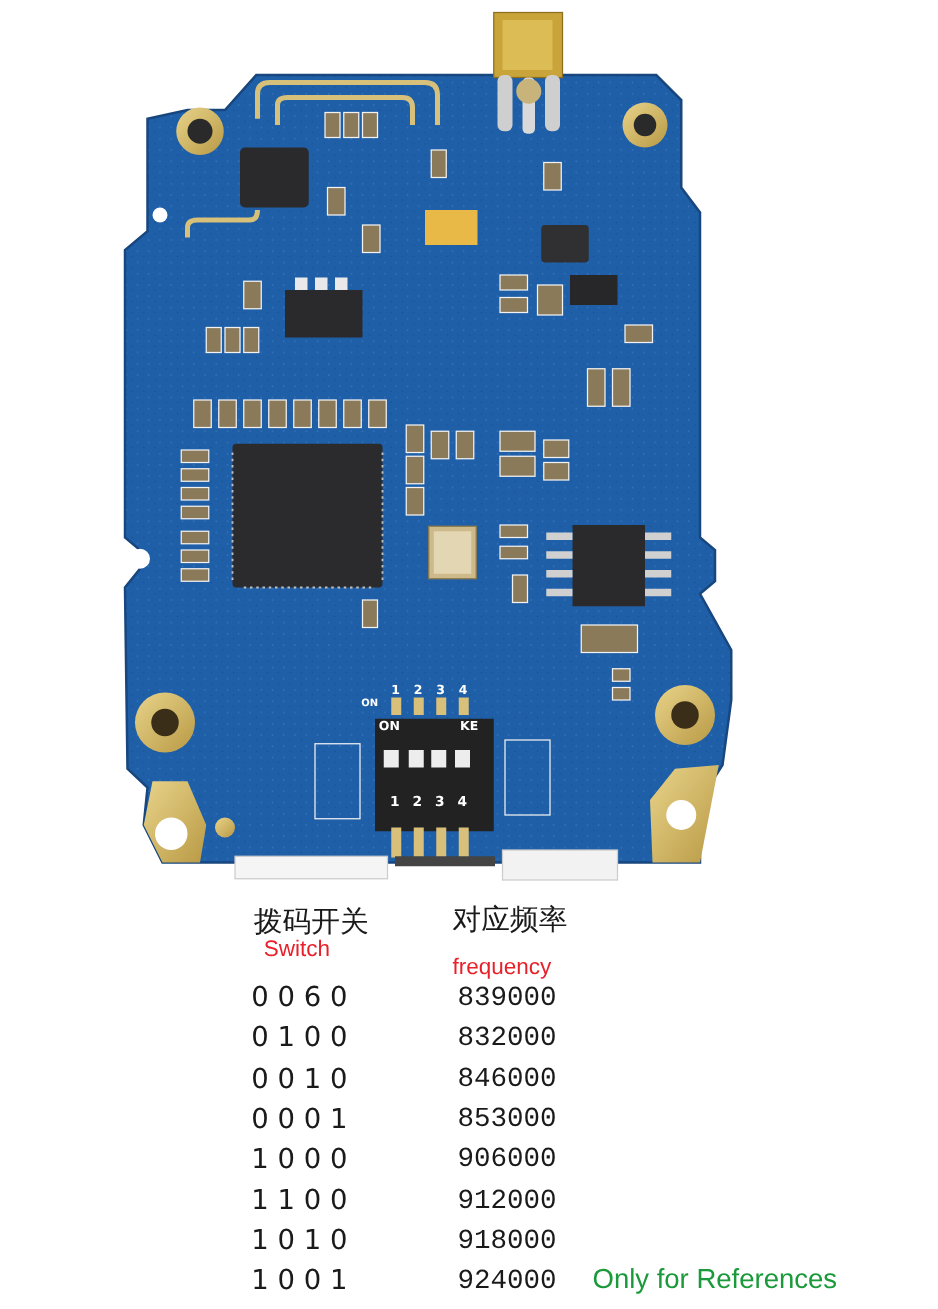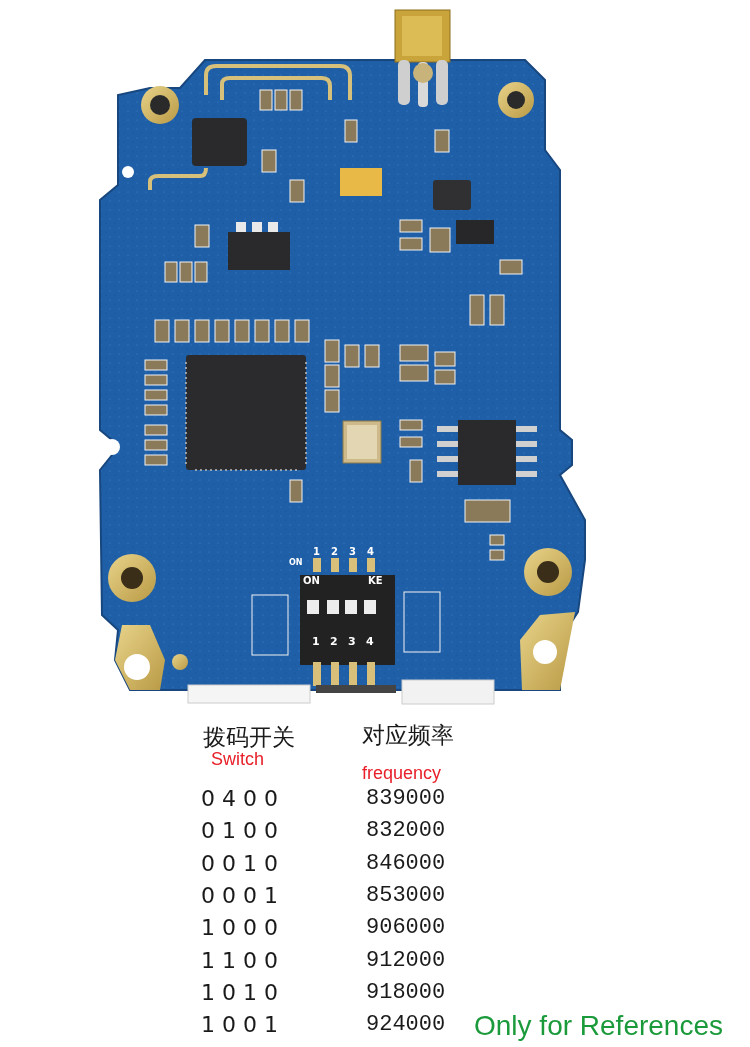--- a/index.html
+++ b/index.html
@@ -7,21 +7,21 @@
          font-family:"Liberation Sans", sans-serif; }
 
   
   #pcb { position:absolute; left:0; top:0; width:750px; height:705px; }
 
   
   .hdr-cn { position:absolute; font-family:"DejaVu Sans", sans-serif; font-size:23px; color:#1a1a1a; letter-spacing:0px; }
   .hdr-en { position:absolute; font-family:Liberation Sans, sans-serif; font-size:18px; color:#e8202a; }
   .row-switch { position:absolute; left:201px; font-family:"DejaVu Sans", sans-serif; font-size:22px; color:#1a1a1a; letter-spacing:1px; word-spacing:-2px; }
   .row-freq { position:absolute; left:366px; font-family:Liberation Mono, monospace; font-size:22px; color:#1a1a1a; }
-  .note { position:absolute; left:474px; top:1010px; font-family:"Liberation Sans", sans-serif; font-size:28px; color:#1a9a3a; }
+  .note { position:absolute; left:474px; top:1010px; font-family:"Liberation Sans", sans-serif; font-size:22px; color:#1a9a3a; }
 </style>
 </head>
 <body>
 
 <div id="pcb">
 <svg width="750" height="705" viewBox="0 0 750 705" xmlns="http://www.w3.org/2000/svg">
   <defs>
     <pattern id="speck" width="9" height="9" patternUnits="userSpaceOnUse">
       <rect width="9" height="9" fill="#1f5fa8"></rect>
       <circle cx="2" cy="3" r="0.6" fill="#3f7fc4"></circle>
@@ -192,21 +192,21 @@
   <rect x="316" y="685" width="80" height="8" fill="#444"></rect>
 </svg>
 </div>
 
 <div>
   <div class="hdr-cn" style="left:203px; top:722px;text-align:center;">拨码开关</div>
   <div class="hdr-en" style="left:211px; top:749px;">Switch</div>
   <div class="hdr-cn" style="left:362px; top:720px;">对应频率</div>
   <div class="hdr-en" style="left:362px; top:763px;">frequency</div>
 
-  <div class="row-switch" style="top:786px;">0 4 0 0</div>
+  <div class="row-switch" style="top:786px;">0 0 6 0</div>
   <div class="row-freq" style="top:786px;">839000</div>
 
   <div class="row-switch" style="top:818px;">0 1 0 0</div>
   <div class="row-freq" style="top:818px;">832000</div>
 
   <div class="row-switch" style="top:851px;">0 0 1 0</div>
   <div class="row-freq" style="top:851px;">846000</div>
 
   <div class="row-switch" style="top:883px;">0 0 0 1</div>
   <div class="row-freq" style="top:883px;">853000</div>

